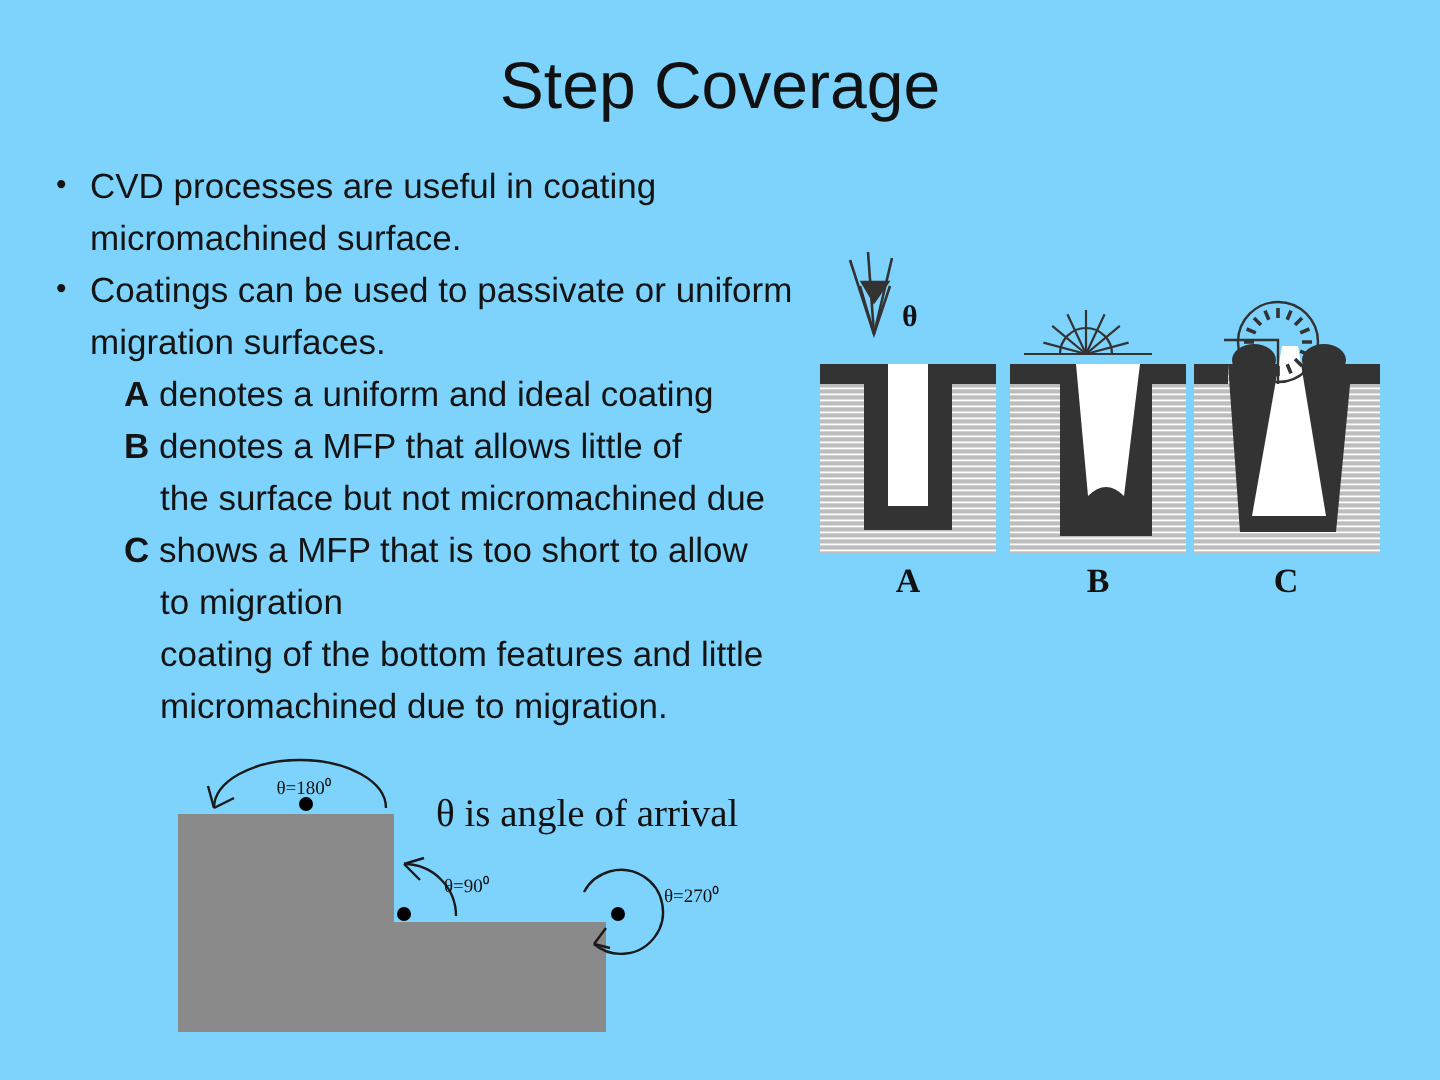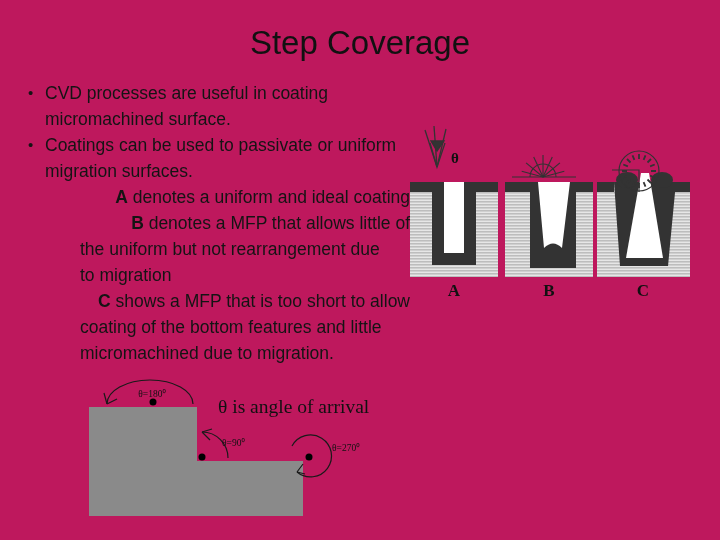--- a/index.html
+++ b/index.html
@@ -1,25 +1,25 @@
 <!DOCTYPE html>
 <html><head>
 <meta charset="utf-8">
 <style>
   html,body{margin:0;padding:0;}
   body{width:720px;height:540px;background:#ffffff;position:relative;overflow:hidden;
        font-family:"Liberation Sans",sans-serif;color:#141414;}
-  .slide{position:absolute;left:0;top:0;width:720px;height:540px;background:#be185d;}
+  .slide{position:absolute;left:0;top:0;width:720px;height:540px;background:#7dd3fc;}
   .title{position:absolute;left:0;top:24px;width:720px;text-align:center;
          font-size:33px;font-weight:400;letter-spacing:0px;color:#111;}
   .body-text{position:absolute;left:0;top:80px;width:410px;}
   .line{position:relative;height:26px;line-height:26px;font-size:17.5px;white-space:nowrap;}
   .line .bullet{position:absolute;left:28px;top:0;font-size:15px;}
   .l0{padding-left:45px;}
-  .l1{text-align:right;}
+  .l1{padding-left:62px;}
   .l1c{padding-left:80px;}
   .line b{font-weight:700;}
   svg text{fill:#111;}
   .fig-label{font-family:"Liberation Serif",serif;font-weight:700;font-size:17px;}
   .theta-big{font-family:"Liberation Serif",serif;font-weight:700;font-size:15px;}
   .angle-label{font-family:"Liberation Serif",serif;font-size:9.5px;}
   .caption{font-family:"Liberation Serif",serif;font-size:19.5px;}
 </style>
 </head>
 <body>
@@ -43,27 +43,27 @@
     <div class="line l0">
       <span>migration surfaces.</span>
     </div>
     <div class="line l1">
       <b>A</b> <span>denotes a uniform and ideal coating</span>
     </div>
     <div class="line l1">
       <b>B</b> <span>denotes a MFP that allows little of</span>
     </div>
     <div class="line l1c">
-      <span>the uniform but not rearrangement due</span>
+      <span>the surface but not micromachined due</span>
+    </div>
+    <div class="line l1">
+      <b>C</b> <span>shows a MFP that is too short to allow</span>
     </div>
     <div class="line l1c">
       <span>to migration</span>
-    </div>
-    <div class="line l1">
-      <b>C</b> <span>shows a MFP that is too short to allow</span>
     </div>
     <div class="line l1c">
       <span>coating of the bottom features and little</span>
     </div>
     <div class="line l1c">
       <span>micromachined due to migration.</span>
     </div>
   </div>
 
   <svg style="position:absolute;left:400px;top:120px;" width="310" height="190" viewBox="400 120 310 190">

